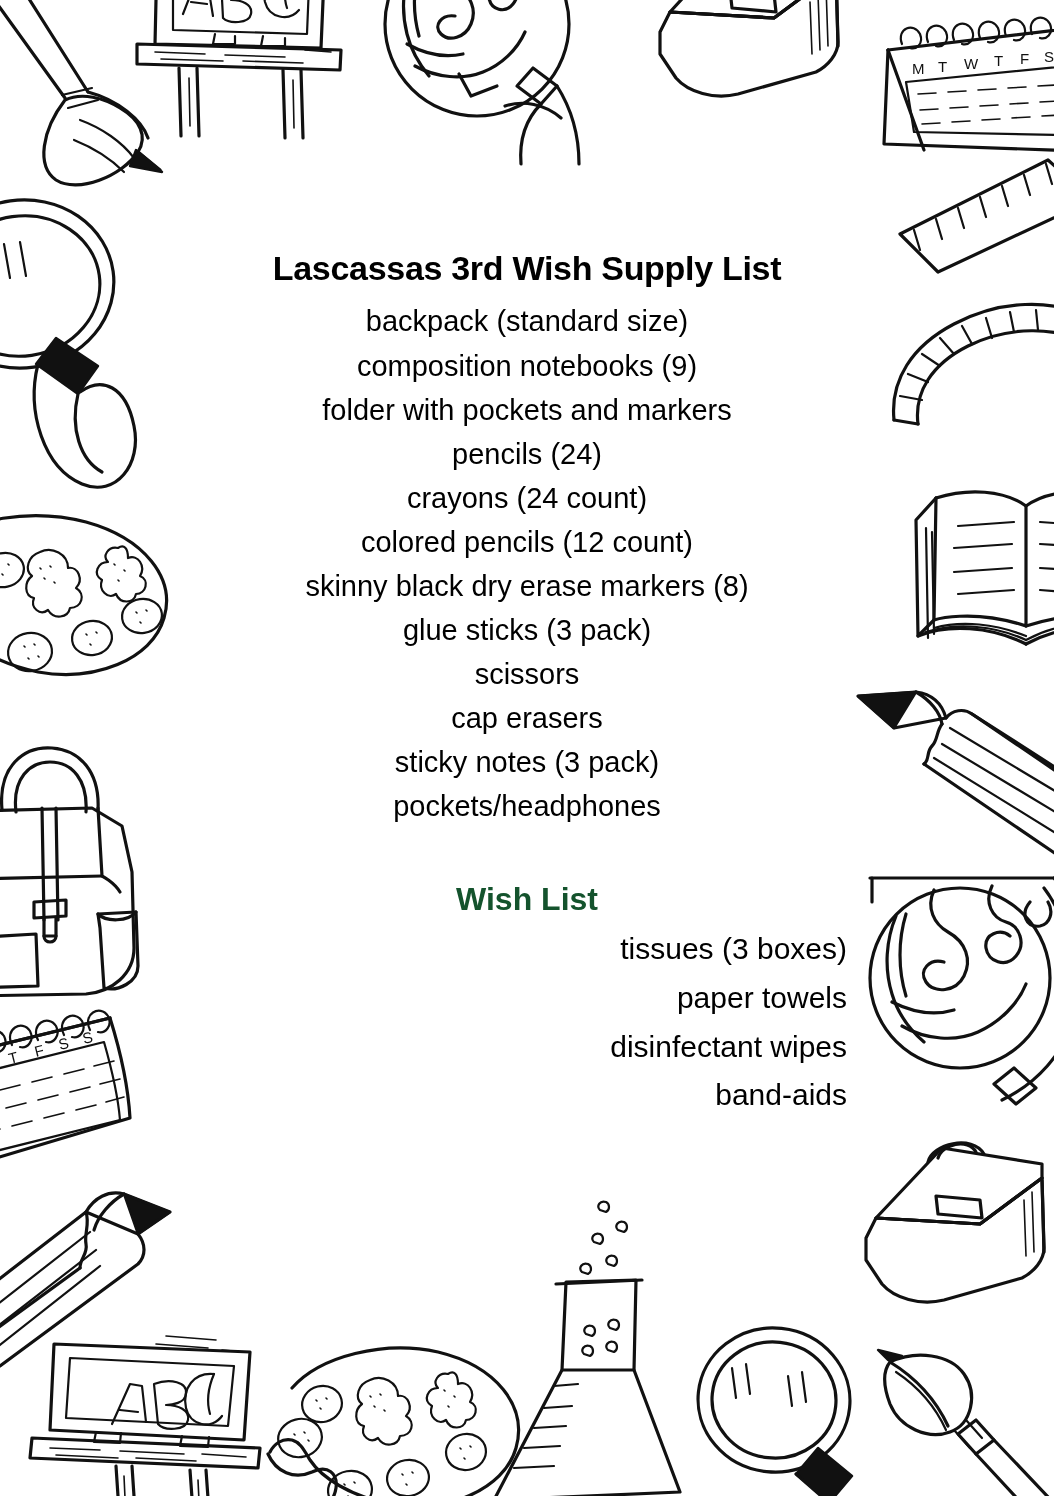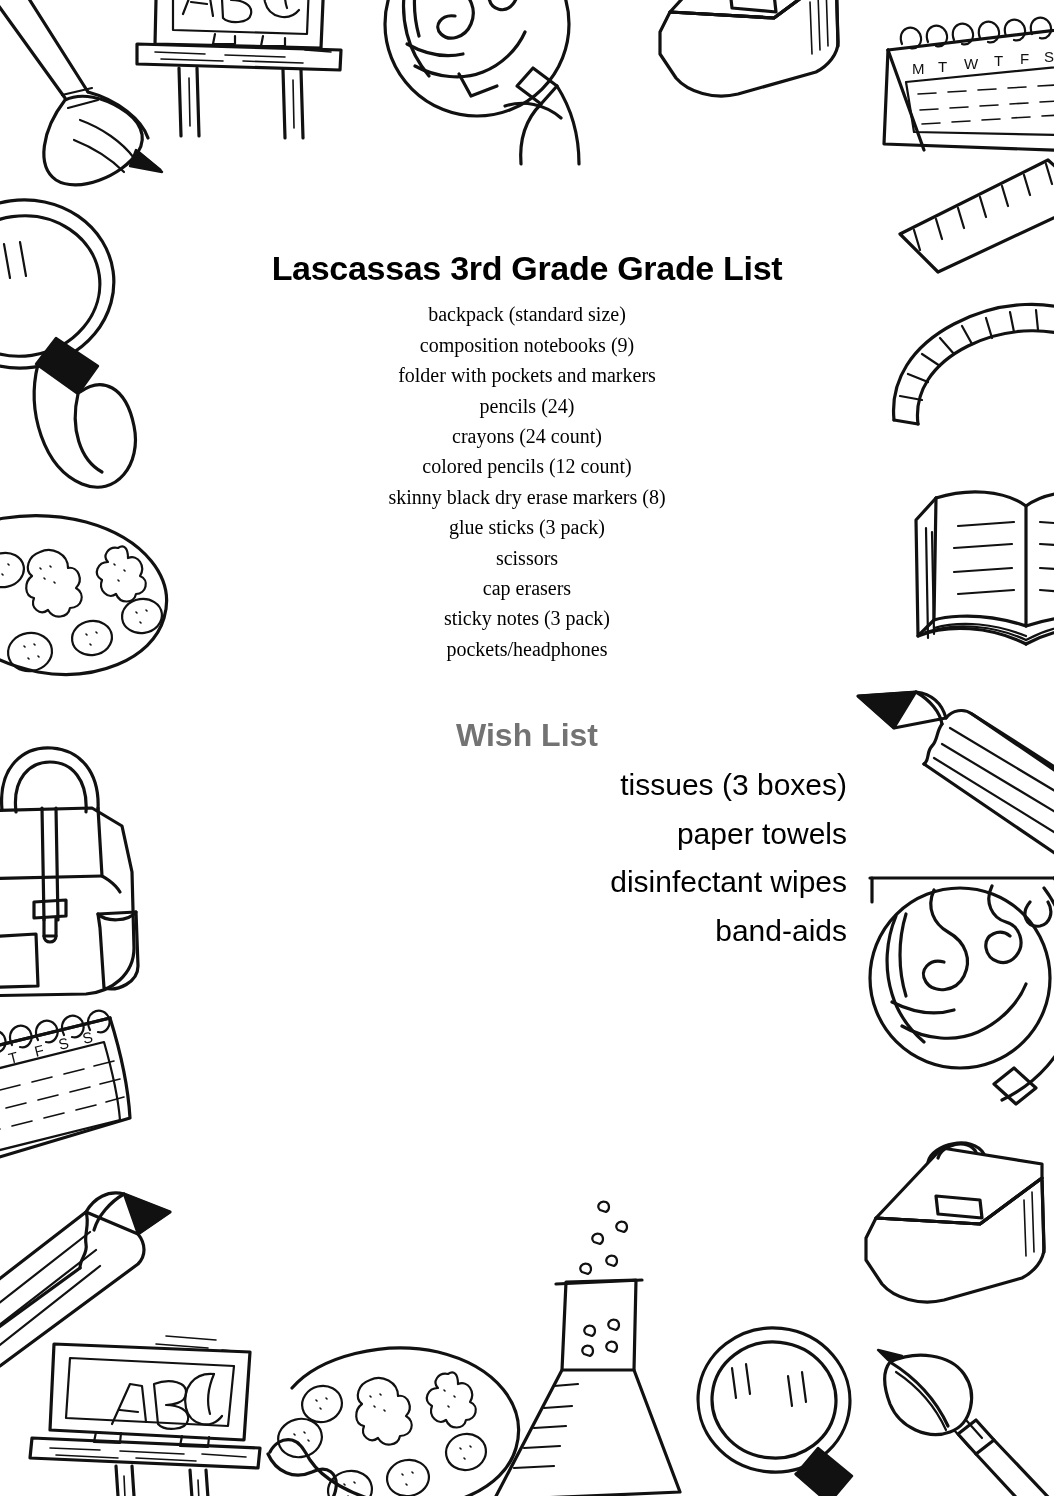--- a/index.html
+++ b/index.html
@@ -75,31 +75,30 @@
     letter-spacing: -0.3px;
     line-height: 1.22;
     margin: 0 0 10px 0;
   }
   .list-items {
     list-style: none;
     margin: 0;
     padding: 0;
   }
   .list-items li {
-    font-size: 20px;
+    font-size: 29px;
     color: #000000;
     line-height: 1.52;
     white-space: nowrap;
-    font-family: Liberation Serif, serif;
   }
   .section-gap { height: 52px; }
   .wish-title {
     font-size: 32px;
     font-weight: bold;
-    color: #737373;
+    color: #14532d;
     line-height: 1.22;
     margin: 0 0 6px 0;
   }
   .wish-items {
     list-style: none;
     margin: 0;
     padding: 0;
     text-align: right;
   }
   .wish-items li {
@@ -498,21 +497,21 @@
       <path class="ink-thin" d="M82 96 L98 114"></path>
       <path class="ink-thin" d="M94 86 L110 104"></path>
       <path class="ink" d="M86 100 L104 86 L122 106 L104 120 Z"></path>
       <path class="ink" d="M104 120 L178 200"></path>
       <path class="ink" d="M122 106 L196 184"></path>
     </svg>
   </div>
 
   <div id="content">
 
-    <h1 class="list-title">Lascassas 3rd Grade Grade List</h1>
+    <h1 class="list-title">Lascassas 3rd Wish Supply List</h1>
 
     <ul class="list-items">
       <li>backpack (standard size)</li>
       <li>composition notebooks (9)</li>
       <li>folder with pockets and markers</li>
       <li>pencils (24)</li>
       <li>crayons (24 count)</li>
       <li>colored pencils (12 count)</li>
       <li>skinny black dry erase markers (8)</li>
       <li>glue sticks (3 pack)</li>

